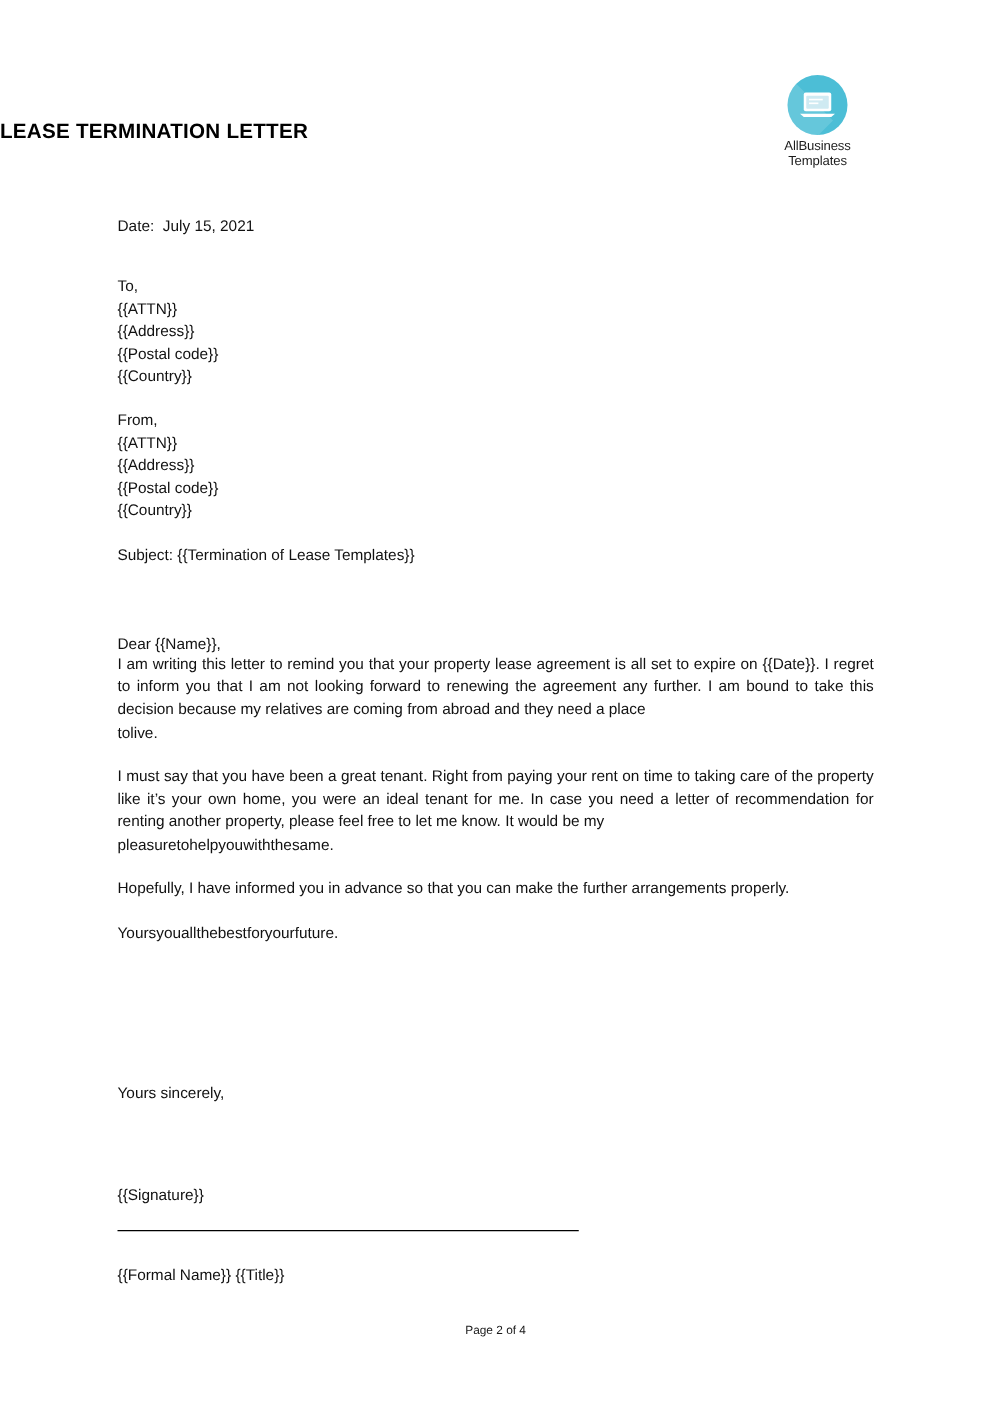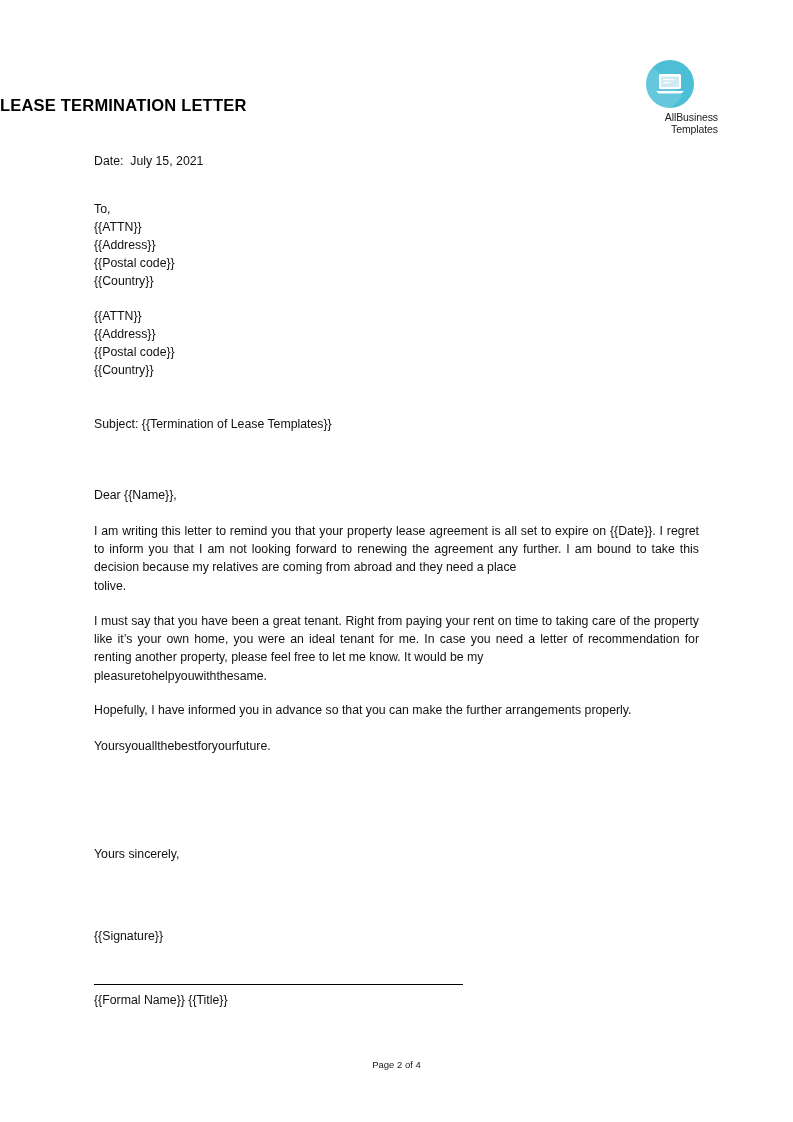--- a/index.html
+++ b/index.html
@@ -18,24 +18,24 @@
 
   .page {
     position: absolute;
     inset: 0;
     background: #ffffff;
   }
 
   
   .logo-block {
     position: absolute;
-    left: 622px;
+    left: 606px;
     top: 60px;
     width: 96px;
-    text-align: right;
+    text-align: center;
   }
   .logo-circle {
     width: 48px;
     height: 48px;
     border-radius: 50%;
     margin: 0 auto;
     background: #4cbed6;
     position: relative;
     overflow: hidden;
   }
@@ -85,21 +85,21 @@
     left: 94px;
     top: 0;
     width: 605px;
     font-size: 12.3px;
     line-height: 18px;
     color: #111111;
   }
 
   .line { white-space: pre; }
 
-  .blk { position: absolute; left: 0; width: 605px; }
+  .blk { position: absolute; left: 0; width: 605px; margin-top: 20px; }
 
   .date-line   { top: 152px; }
   .to-block    { top: 200px; }
   .from-block  { top: 307px; }
   .subject     { top: 415px; }
   .salutation  { top: 486px; }
 
   .para {
     position: absolute;
     left: 0;
@@ -178,20 +178,21 @@
 
     <div class="blk to-block">
       <div class="line">To,</div>
       <div class="line">{{ATTN}}</div>
       <div class="line">{{Address}}</div>
       <div class="line">{{Postal code}}</div>
       <div class="line">{{Country}}</div>
     </div>
 
     <div class="blk from-block">
+      <div class="line">From,</div>
       <div class="line">{{ATTN}}</div>
       <div class="line">{{Address}}</div>
       <div class="line">{{Postal code}}</div>
       <div class="line">{{Country}}</div>
     </div>
 
     <div class="blk subject">Subject: {{Termination of Lease Templates}}</div>
 
     <div class="blk salutation">Dear {{Name}},</div>
 

